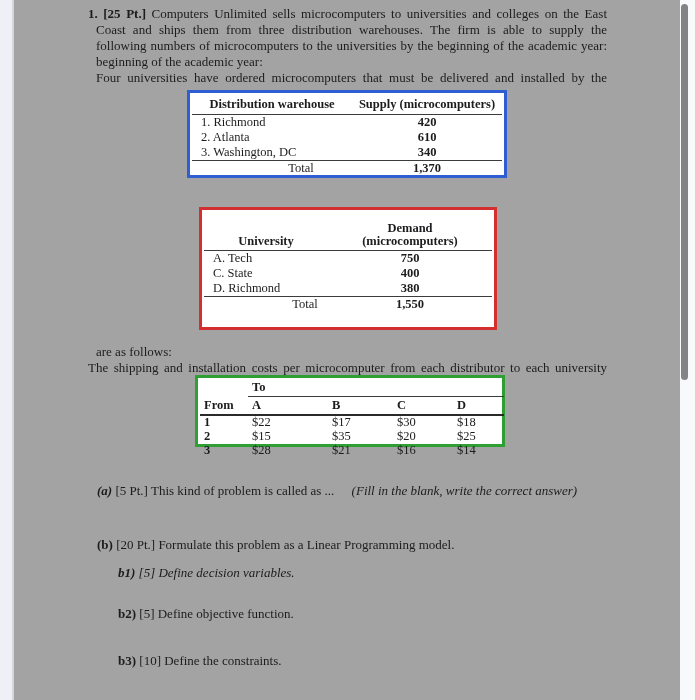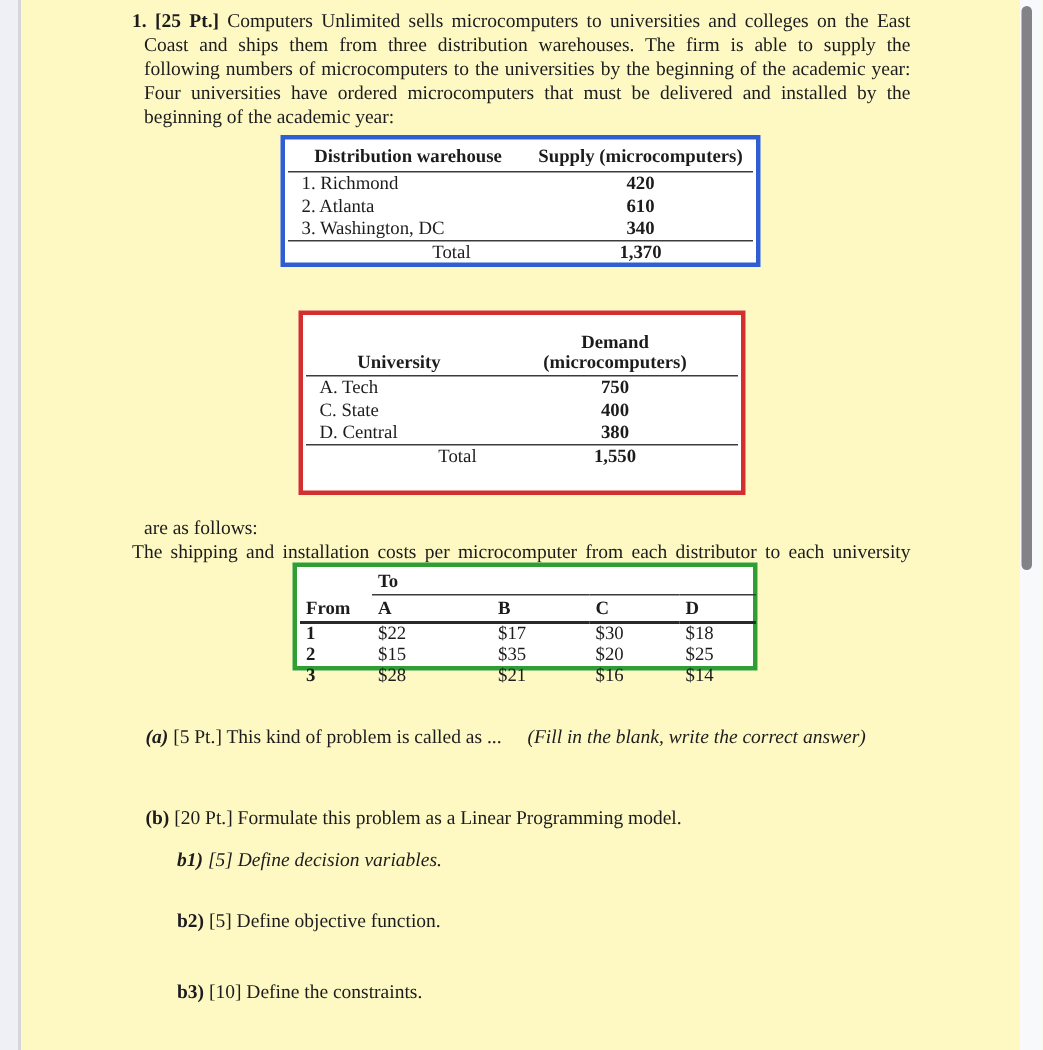--- a/index.html
+++ b/index.html
@@ -3,21 +3,21 @@
 <meta charset="utf-8">
 <style>
   html,body{margin:0;padding:0;}
   body{
     width:695px;height:700px;
     background:#fcfcfd;
     font-family:"Liberation Serif","DejaVu Serif",serif;
     color:var(--text,#1c1c1e);
     overflow:hidden;
   }
-  #page{position:relative;width:695px;height:700px;background:#fef9c3;}
+  #page{position:relative;width:695px;height:700px;background:#a3a3a3;}
 
   
   .page-edge{
     position:absolute;left:0;top:0;width:12px;height:700px;
     background:var(--edge,#eef0f5);
     border-right:2px solid #d5d6dc;
   }
 
   
   .sb-track{
@@ -88,22 +88,22 @@
 <body>
 
 <div id="page">
 
   <div class="page-edge"></div>
 
   <div class="para" style="top:6px;">
     <div class="pline first"><span class="b">1. [25 Pt.]</span> <span>Computers Unlimited sells microcomputers to universities and colleges on the East</span></div>
     <div class="pline">Coast and ships them from three distribution warehouses. The firm is able to supply the</div>
     <div class="pline">following numbers of microcomputers to the universities by the beginning of the academic year:</div>
+    <div class="pline last">beginning of the academic year:</div>
     <div class="pline">Four universities have ordered microcomputers that must be delivered and installed by the</div>
-    <div class="pline last">beginning of the academic year:</div>
   </div>
 
   <div class="tblbox" id="supply">
     <table>
       <tbody>
           <tr class="hrow">
         <td class="c1 hd rule-b">Distribution warehouse</td>
         <td class="hd rule-b">Supply (microcomputers)</td>
       </tr>
       <tr class="drow">
@@ -138,21 +138,21 @@
       </tr>
       <tr class="drow">
         <td class="c1 name">A. Tech</td>
         <td class="val">750</td>
       </tr>
       <tr class="drow">
         <td class="c1 name">C. State</td>
         <td class="val">400</td>
       </tr>
       <tr class="drow">
-        <td class="c1 name">D. Central</td>
+        <td class="c1 name">D. Richmond</td>
         <td class="val">380</td>
       </tr>
       <tr class="trow">
         <td class="c1 totlbl rule-t">Total</td>
         <td class="val rule-t">1,550</td>
       </tr>
     </tbody>
       </table>
   </div>
 

